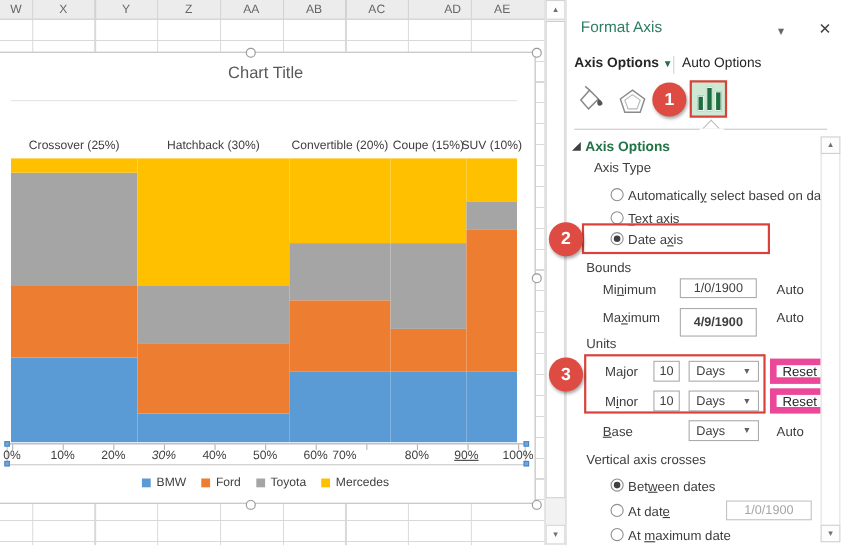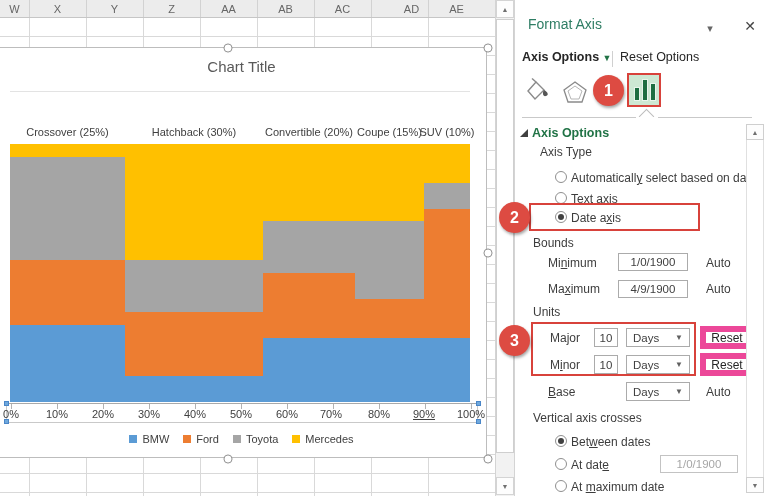--- a/index.html
+++ b/index.html
@@ -156,29 +156,29 @@
         <div class="mekko-cell" style="left: 414px; width: 46px; bottom: 219.3px; height: 38.7px; background: rgb(255, 192, 0);"></div>
       </div>
     <div class="abs axis-strip" id="axisStrip">
         <div class="tick-mark" style="left: 4px;"></div>
         <div class="tick-label" style="left: 4px;">0%</div>
         <div class="tick-mark" style="left: 50px;"></div>
         <div class="tick-label" style="left: 50px;">10%</div>
         <div class="tick-mark" style="left: 96px;"></div>
         <div class="tick-label" style="left: 96px;">20%</div>
         <div class="tick-mark" style="left: 142px;"></div>
-        <div class="tick-label" style="left: 142px;">30%</div>
+        <div class="tick-label" style="left: 142px; font-style: italic;">30%</div>
         <div class="tick-mark" style="left: 188px;"></div>
         <div class="tick-label" style="left: 188px;">40%</div>
         <div class="tick-mark" style="left: 234px;"></div>
         <div class="tick-label" style="left: 234px;">50%</div>
         <div class="tick-mark" style="left: 280px;"></div>
         <div class="tick-label" style="left: 280px;">60%</div>
         <div class="tick-mark" style="left: 326px;"></div>
-        <div class="tick-label" style="left: 324px; text-align: center;">70%</div>
+        <div class="tick-label" style="left: 306px; text-align: center;">70%</div>
         <div class="tick-mark" style="left: 372px;"></div>
         <div class="tick-label" style="left: 372px;">80%</div>
         <div class="tick-mark" style="left: 418px;"></div>
         <div class="tick-label" style="left: 417px; text-decoration: underline;">90%</div>
         <div class="tick-mark" style="left: 464px;"></div>
         <div class="tick-label" style="left: 464px;">100%</div>
         <div class="axis-handle" style="left: -3px; top: -3px;"></div>
         <div class="axis-handle" style="left: -3px; top: 15px;"></div>
         <div class="axis-handle" style="left: 469px; top: -3px;"></div>
         <div class="axis-handle" style="left: 469px; top: 15px;"></div>
@@ -223,21 +223,21 @@
     <div class="abs pane-title">Format Axis</div>
     <div class="abs pane-dd">▾</div>
     <div class="abs pane-close">✕</div>
 
     <div class="abs tab" style="left:6px;top:50px;">
       <span>Axis Options</span>
       <span class="tab-caret">▼</span>
     </div>
     <div class="abs tab-sep"></div>
     <div class="abs tab inactive" style="left:104px;top:50px;">
-      <span>Reset Options</span>
+      <span>Auto Options</span>
     </div>
 
     <svg class="abs" style="left:6px;top:77px;" width="28" height="28" viewBox="0 0 28 28">
       <path d="M6 14 L14 5 L22 13 L13 22 Z" fill="none" stroke="#8a8a8a" stroke-width="1.4"></path>
       <path d="M14 5 L10 1.5" fill="none" stroke="#8a8a8a" stroke-width="1.4"></path>
       <path d="M22 13 C26 15 27 18 24 19 C21 20 20 16 22 13 Z" fill="#555"></path>
     </svg>
     <svg class="abs" style="left:46px;top:79px;" width="26" height="26" viewBox="0 0 26 26">
       <path d="M13 3 L24 11 L20 23 L6 23 L2 11 Z" fill="none" stroke="#8a8a8a" stroke-width="1.3"></path>
       <path d="M13 7 L20 12 L17 20 L9 20 L6 12 Z" fill="none" stroke="#b5b5b5" stroke-width="1"></path>
@@ -268,21 +268,21 @@
     <div class="abs plabel" style="left:55px;top:192px;"><u>T</u>ext axis</div>
     <div class="abs radio sel" style="left:39px;top:211px;"></div>
     <div class="abs plabel" style="left:55px;top:211px;">Date a<u>x</u>is</div>
     <div class="abs anno-box" style="left:13px;top:203px;width:171px;height:28px;"></div>
 
     <div class="abs plabel" style="left:17px;top:236px;">Bounds</div>
     <div class="abs plabel" style="left:32px;top:256px;">Mi<u>n</u>imum</div>
     <div class="tbox" style="left:102px;top:253px;width:70px;height:18px;">1/0/1900</div>
     <div class="abs plabel" style="left:190px;top:256px;">Auto</div>
     <div class="abs plabel" style="left:32px;top:282px;">Ma<u>x</u>imum</div>
-    <div class="tbox" style="left:102px;top:280px;width:70px;height:18px;">4/9/1900</div>
+    <div class="tbox" style="left:102px;top:280px;width:70px;height:26px;font-weight:bold;">4/9/1900</div>
     <div class="abs plabel" style="left:190px;top:282px;">Auto</div>
 
     <div class="abs plabel" style="left:17px;top:305px;">Units</div>
     <div class="abs anno-box" style="left:15px;top:322px;width:165px;height:54px;"></div>
     <div class="abs plabel" style="left:34px;top:331px;">Ma<u>j</u>or</div>
     <div class="tbox" style="left:78px;top:328px;width:24px;height:19px;">10</div>
     <div class="ddown" style="left:110px;top:328px;width:64px;height:19px;">
       <span>Days</span>
       <span class="arr">▼</span>
     </div>

